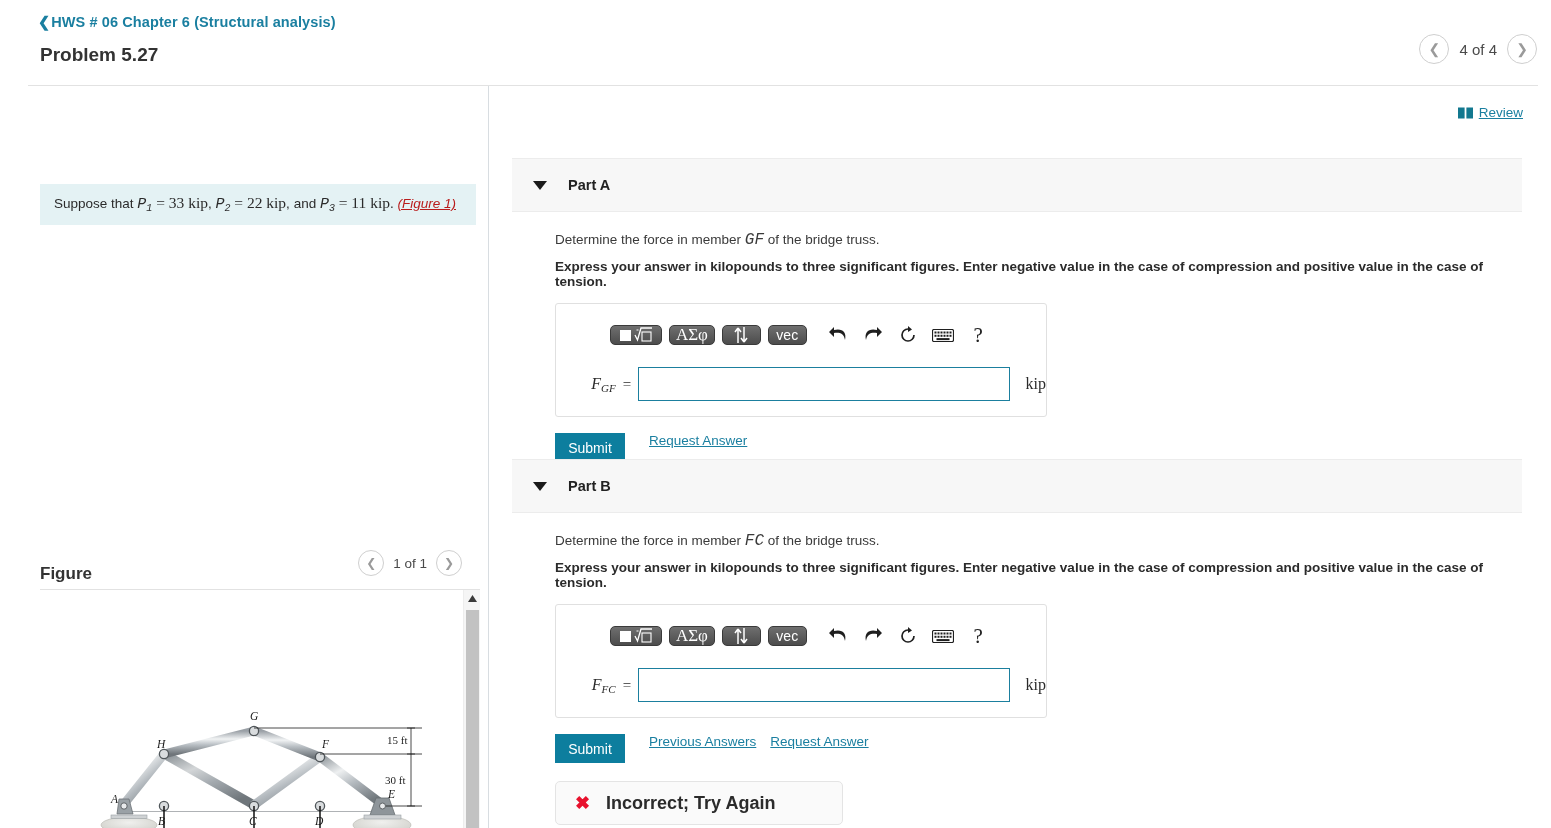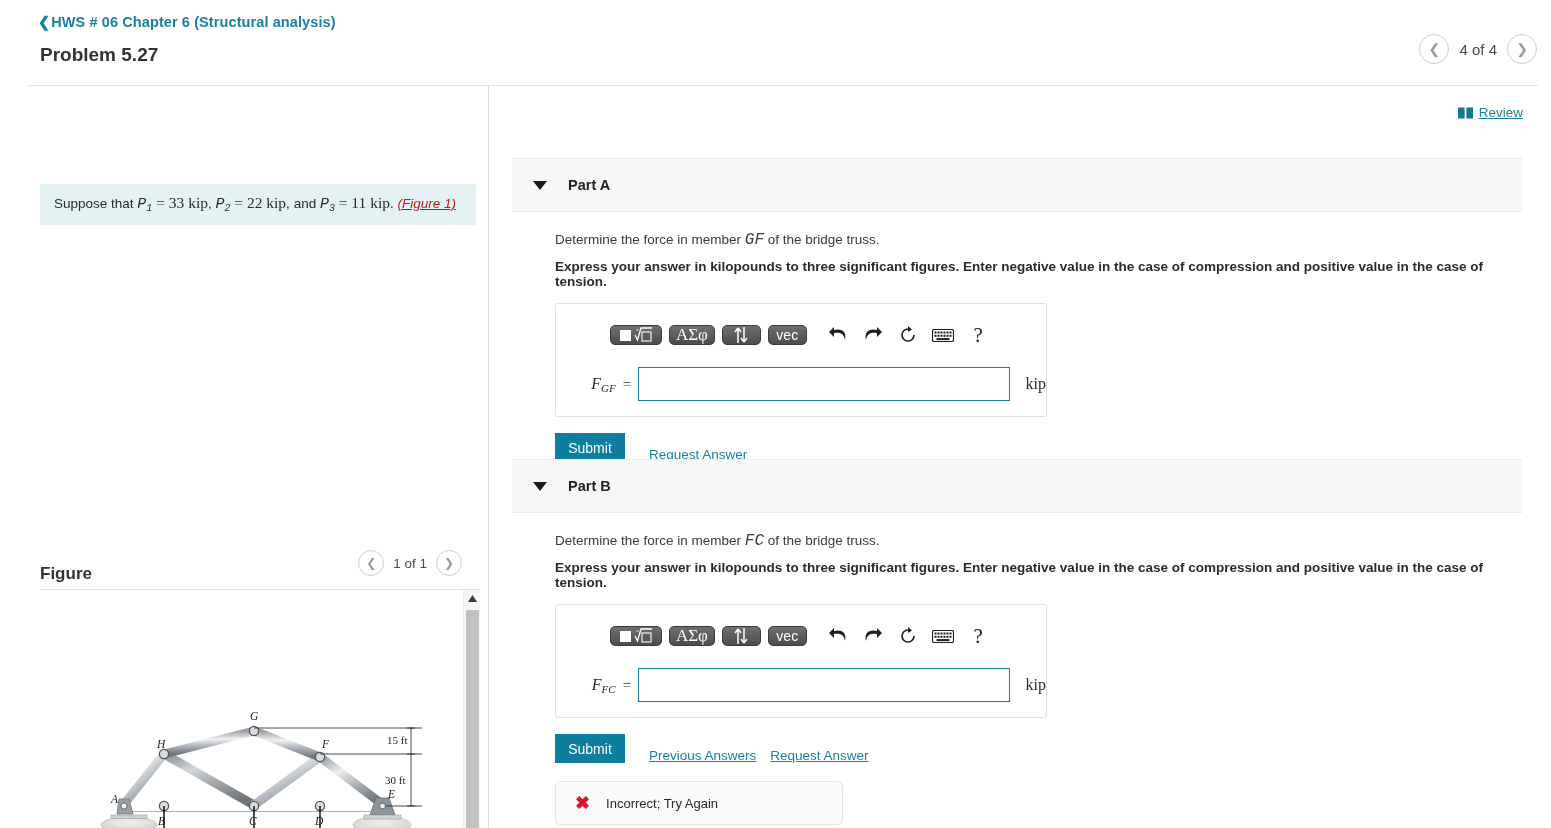--- a/index.html
+++ b/index.html
@@ -114,33 +114,33 @@
 
   .ans-row { display: flex; align-items: center; margin-top: 14px; padding-left: 12px; }
   .ans-label { width: 48px; text-align: right; font-family: "Liberation Serif", serif; font-style: italic; font-size: 16px; }
   .ans-eq { margin: 0 7px; font-family: "Liberation Serif", serif; font-size: 15px; }
   .ans-input {
     width: 374px; height: 34px; border: 1px solid #1b7f9e; background:#fff; outline:none;
     font-size: 14px; padding: 0 6px;
   }
   .ans-unit { margin-left: 16px; font-family: "Liberation Serif", serif; font-size: 16px; }
 
-  .actions { display: flex; align-items: flex-end; margin-top: 16px; }
+  .actions { display: flex; align-items: flex-start; margin-top: 16px; }
   .submit-btn {
     width: 70px; height: 29px; background: #0d7e9e; color:#fff; border: none;
     font-size: 14px; font-family: "Liberation Sans", sans-serif; cursor: pointer;
   }
   .act-link { margin-left: 24px; font-size: 13.5px; color:#1a7fa0; text-decoration: underline; }
 
   .feedback {
     margin-top: 18px; width: 288px; height: 44px; border: 1px solid #e4e4e4; border-radius: 5px;
     background:#fafafa; display: flex; align-items: center; padding-left: 19px; gap: 16px;
   }
   .fb-x { color: #e8112d; font-size: 18px; font-weight: bold; line-height: 1; }
-  .fb-text { font-size: 13px; font-weight: normal; color:#2b2b2b; }
+  .fb-text { font-size: 18px; font-weight: bold; color:#2b2b2b; }
 </style>
 </head>
 <body>
 
 <div class="page">
 
   <div class="header">
     <a class="breadcrumb" href="#"><span class="chev">❮</span><span>HWS # 06 Chapter 6 (Structural analysis)</span></a>
     <div class="page-title">Problem 5.27</div>
     <div class="pager">

